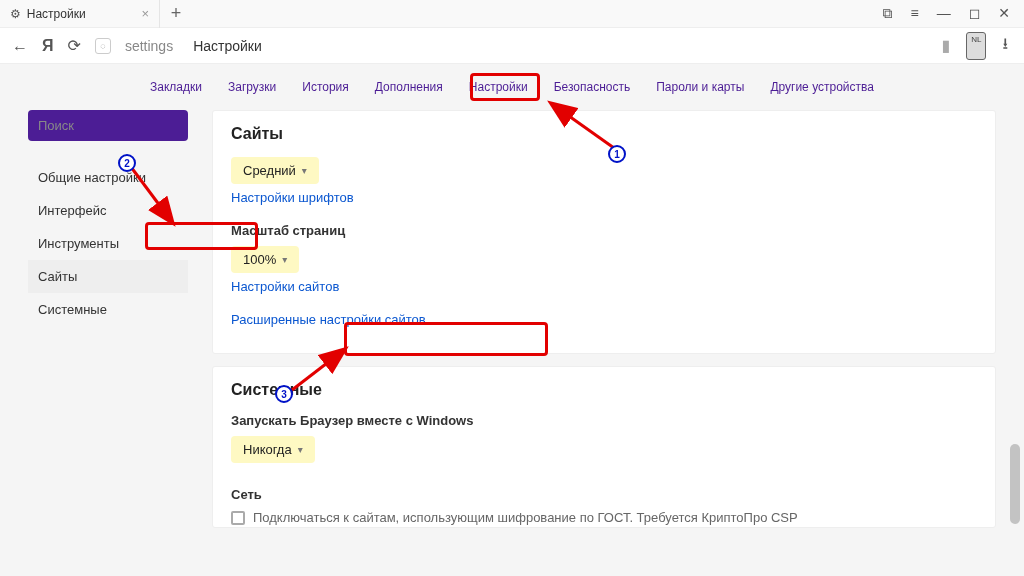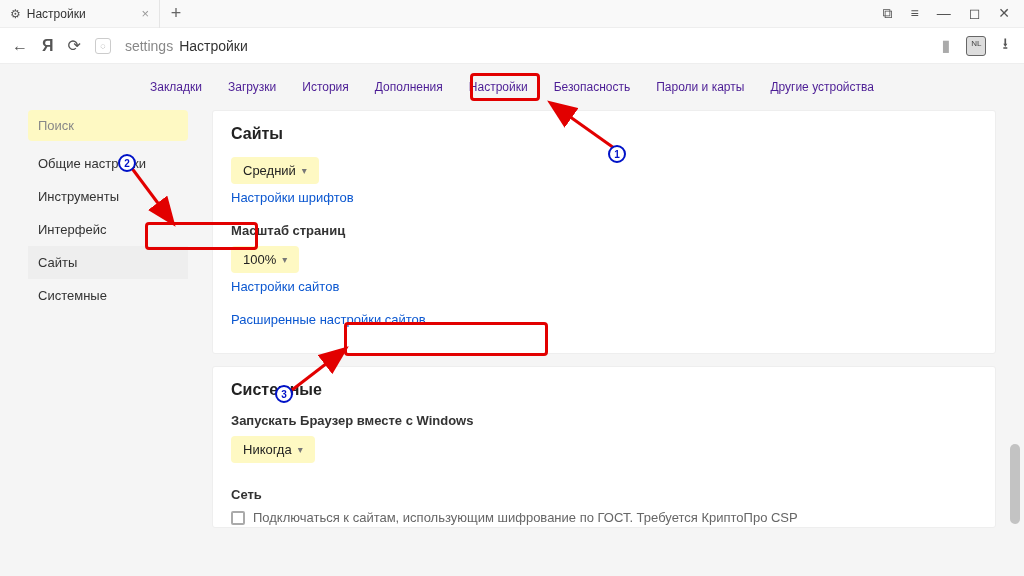--- a/index.html
+++ b/index.html
@@ -12,38 +12,38 @@
 .gear{font-size:12px;color:#555}
 .tab-title{font-size:12px;color:#333}
 .tab-close{color:#999;font-size:13px;margin-left:auto}
 .newtab{width:32px;display:flex;align-items:center;justify-content:center;color:#666;font-size:18px;font-weight:300}
 .titlespacer{flex:1}
 .winctrl{display:flex;gap:18px;padding:0 14px;color:#555;font-size:14px}
 
 
 .toolbar{height:36px;display:flex;align-items:center;padding:0 12px;gap:14px;border-bottom:1px solid #eee}
 .toolicon{color:#555;font-size:16px}
-.addr{display:flex;align-items:center;gap:6px;flex:1;font-size:14px}
+.addr{display:flex;align-items:center;gap:20px;flex:1;font-size:14px}
 .addr-kind{color:#888}
 .addr-title{color:#333}
 .lock{width:16px;height:16px;border:1px solid #ccc;border-radius:3px;display:flex;align-items:center;justify-content:center;font-size:9px;color:#888}
 .rightbtns{display:flex;align-items:center;gap:16px;padding-right:4px}
-.nlbox{width:20px;height:20px;border:1px solid #666;border-radius:3px;font-size:8px;line-height:14px;text-align:center;color:#444;background:#ddd}
+.nlbox{width:20px;height:28px;border:1px solid #666;border-radius:3px;font-size:8px;line-height:14px;text-align:center;color:#444;background:#ddd}
 
 
 .page{flex:1;background:#f5f5f5;position:relative;overflow:hidden}
 
 
 .topnav{display:flex;justify-content:center;gap:26px;padding:16px 0;font-size:12px;color:#4c1d95}
 .topnav span{cursor:pointer}
 
 
 .layout{display:flex;gap:24px;padding:0 28px}
 .sidebar{width:160px}
-.search{background:#fef9c3;border-radius:4px;padding:8px 10px;color:#888;font-size:13px;margin-bottom:6px}
+.search{background:#4c1d95;border-radius:4px;padding:8px 10px;color:#888;font-size:13px;margin-bottom:20px}
 .sideitem{padding:9px 10px;font-size:13px;color:#333}
 .sideitem.active{background:#eee}
 
 .main{flex:1;display:flex;flex-direction:column;gap:12px}
 .card{background:#fff;border:1px solid #eee;border-radius:3px;padding:14px 18px}
 h2{margin:0 0 14px;font-size:16px;font-weight:700;color:#222}
 h3{margin:0 0 8px;font-size:13px;font-weight:700;color:#333}
 .sel{display:inline-flex;align-items:center;gap:6px;background:#fef9c3;border-radius:4px;padding:6px 12px;font-size:13px;margin-bottom:6px}
 .sel .caret{font-size:10px;color:#777}
 .link{color:#0b57d0;font-size:13px;margin-bottom:10px}
@@ -109,22 +109,22 @@
       <span>Безопасность</span>
       <span>Пароли и карты</span>
       <span>Другие устройства</span>
     </div>
 
     <div class="layout">
 
       <div class="sidebar">
         <div class="search">Поиск</div>
         <div class="sideitem">Общие настройки</div>
+        <div class="sideitem">Интерфейс</div>
         <div class="sideitem">Инструменты</div>
-        <div class="sideitem">Интерфейс</div>
         <div class="sideitem active">Сайты</div>
         <div class="sideitem">Системные</div>
       </div>
 
       <div class="main">
 
         <div class="card clip">
           <h2>Сайты</h2>
 
           <div class="section">

